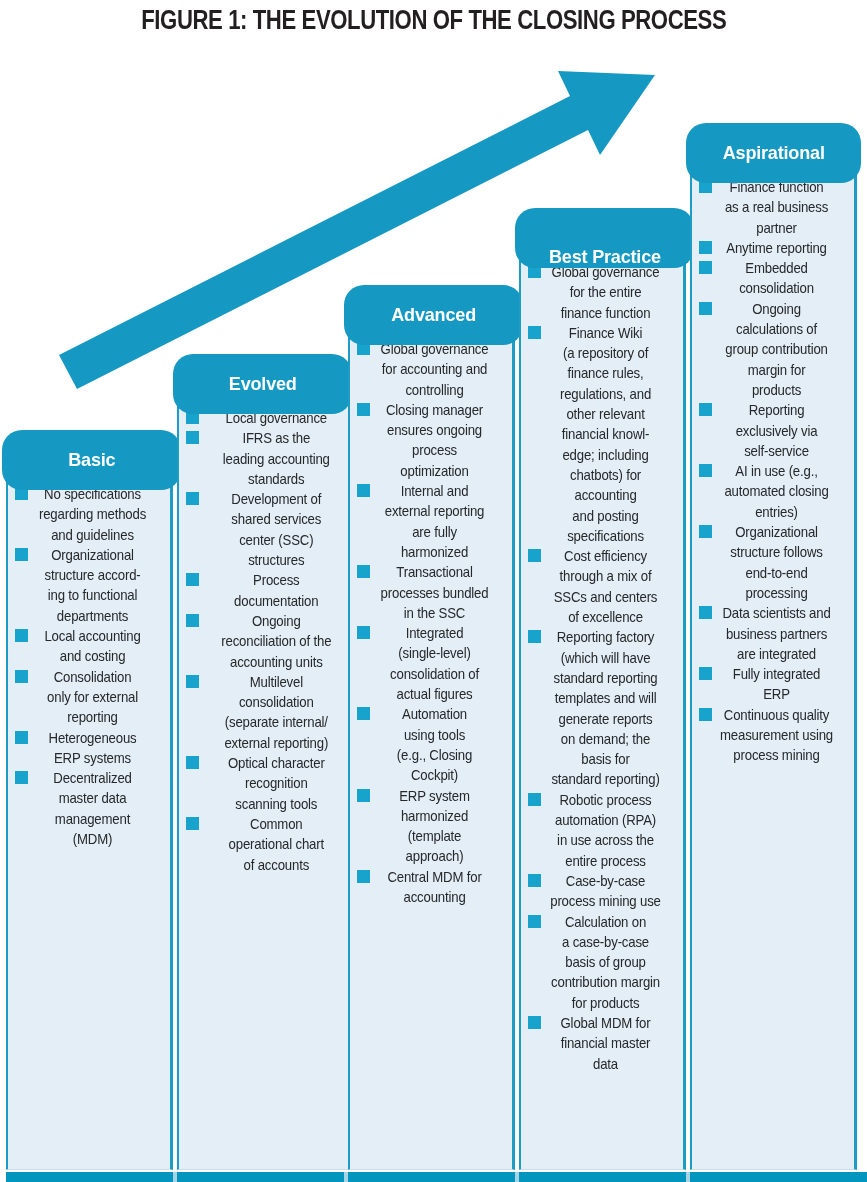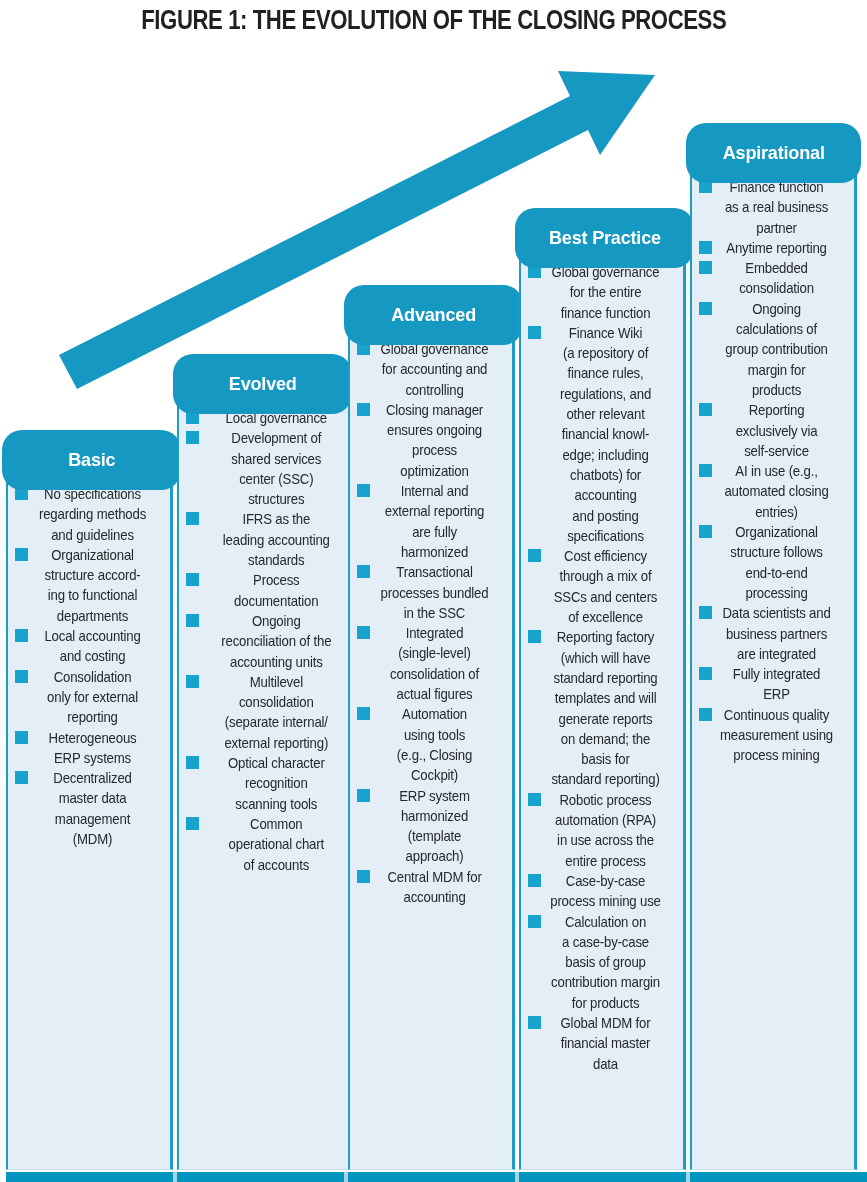--- a/index.html
+++ b/index.html
@@ -107,30 +107,30 @@
       </div>
       <div class="column" style="left: 177px; top: 354px; width: 167px; height: 816px;">
         <div class="col-body" style="width: 196px; height: 794px;">
           <ul class="bullets">
             <li>
               <span class="sq"></span>
               <span class="bt">Local governance</span>
             </li>
             <li>
               <span class="sq"></span>
+              <span class="bt">IFRS as the
+leading accounting
+standards</span>
+            </li>
+            <li>
+              <span class="sq"></span>
               <span class="bt">Development of
 shared services
 center (SSC)
 structures</span>
-            </li>
-            <li>
-              <span class="sq"></span>
-              <span class="bt">IFRS as the
-leading accounting
-standards</span>
             </li>
             <li>
               <span class="sq"></span>
               <span class="bt">Process
 documentation</span>
             </li>
             <li>
               <span class="sq"></span>
               <span class="bt">Ongoing
 reconciliation of the
@@ -284,21 +284,21 @@
 for products</span>
             </li>
             <li>
               <span class="sq"></span>
               <span class="bt">Global MDM for
 financial master
 data</span>
             </li>
           </ul>
         </div>
-        <div class="pill" style="left: -4px; width: 179px;">
+        <div class="pill" style="left: -4px; width: 179px; align-items: flex-end;">
           <span>Best Practice</span>
         </div>
       </div>
       <div class="column" style="left: 690px; top: 123px; width: 167px; height: 1047px;">
         <div class="col-body" style="width: 167px; height: 1025px;">
           <ul class="bullets">
             <li>
               <span class="sq"></span>
               <span class="bt">Finance function
 as a real business

